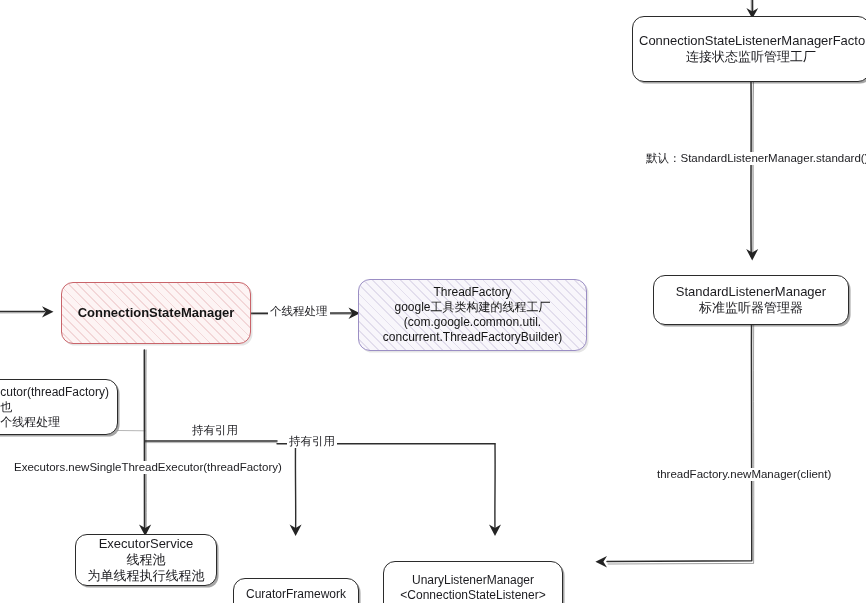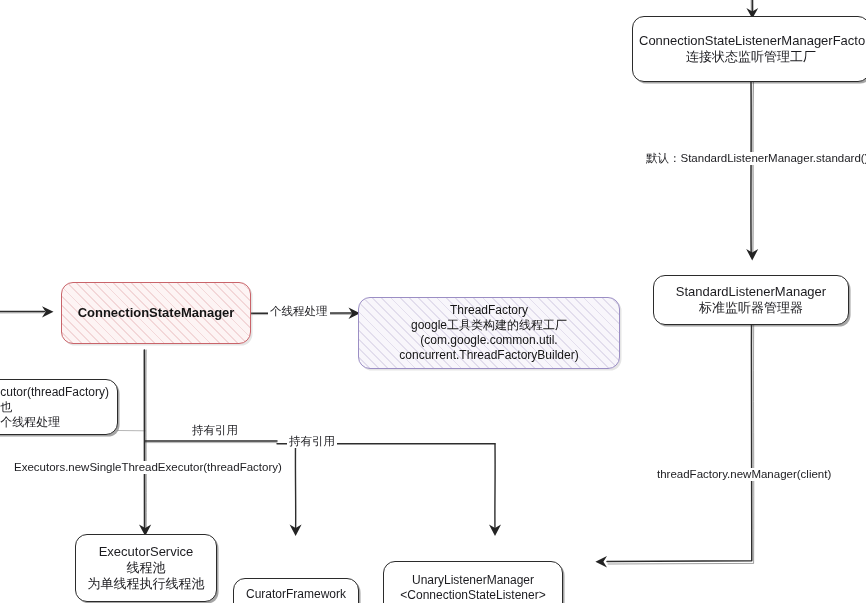--- a/index.html
+++ b/index.html
@@ -147,34 +147,34 @@
 
 <div class="node plain t13" style="left:653px; top:259px; width:196px; height:50px;margin-top:16px;">
   <span class="lines">StandardListenerManager
 标准监听器管理器</span>
 </div>
 
 <div class="node red t13 bold" style="left:53px; top:282px; width:190px; height:62px;">
   <span class="lines">ConnectionStateManager</span>
 </div>
 
-<div class="node purple t12" style="left:358px; top:297px; width:262px; height:72px;">
+<div class="node purple t12" style="left:358px; top:279px; width:229px; height:72px;">
   <span class="lines">ThreadFactory
 google工具类构建的线程工厂
 (com.google.common.util.
 concurrent.ThreadFactoryBuilder)</span>
 </div>
 
 <div class="node plain t12" style="left:-112px; top:379px; width:230px; height:56px; text-align:left; justify-content:flex-end;">
   <span class="lines" style="text-align:left; width:auto; padding-right:8px;">...cutor(threadFactory)
 ...也
 ...个线程处理</span>
 </div>
 
-<div class="node plain t13" style="left:75px; top:534px; width:142px; height:68px;">
+<div class="node plain t13" style="left:75px; top:534px; width:142px; height:52px;">
   <span class="lines">ExecutorService
 线程池
 为单线程执行线程池</span>
 </div>
 
 <div class="node plain t12" style="left:233px; top:534px; width:126px; height:62px;margin-top:44px;">
   <span class="lines">CuratorFramework
 最终build()的
 Curator 实例</span>
 </div>

